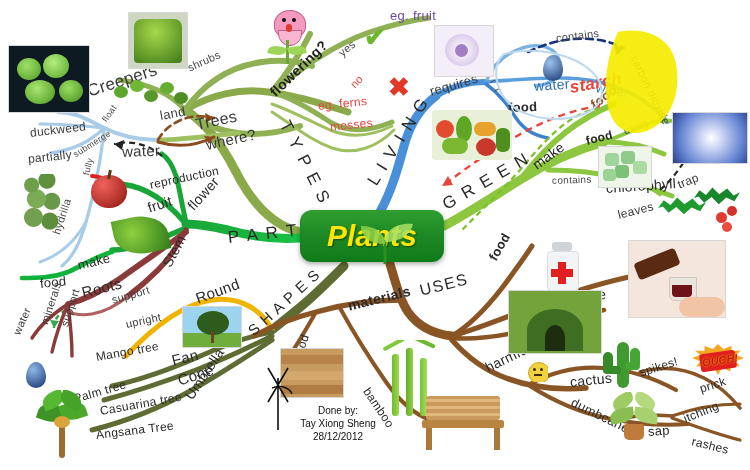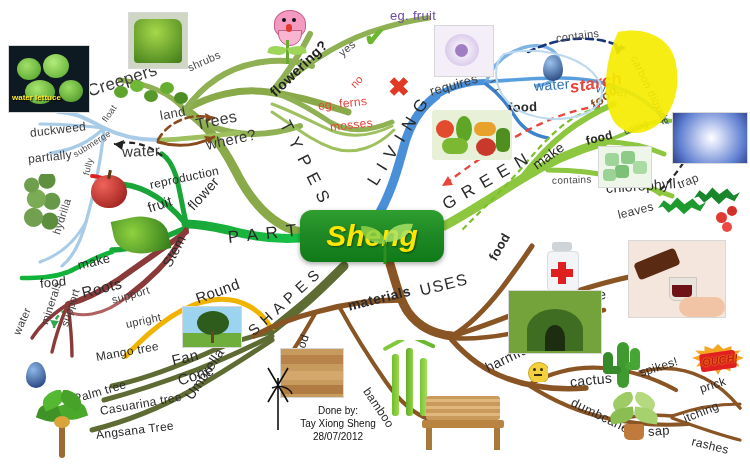--- a/index.html
+++ b/index.html
@@ -120,21 +120,20 @@
     <path d="M672,416 C694,408 716,404 740,404" fill="none" stroke="#8a5524" stroke-width="3.2" stroke-linecap="round"></path>
     <path d="M672,418 C694,426 716,434 740,440" fill="none" stroke="#8a5524" stroke-width="3.2" stroke-linecap="round"></path>
   </svg>
 
   <div class="pic bordered" style="left:8px;top:45px;width:80px;height:66px;background:#0d1a22;">
     <div style="position:absolute;left:8px;top:12px;width:24px;height:22px;border-radius:50%;background:radial-gradient(circle at 40% 35%,#9fe06a,#4f9c24);"></div>
     <div style="position:absolute;left:34px;top:8px;width:26px;height:24px;border-radius:50%;background:radial-gradient(circle at 40% 35%,#b3ec7a,#55a52a);"></div>
     <div style="position:absolute;left:16px;top:34px;width:30px;height:24px;border-radius:50%;background:radial-gradient(circle at 40% 35%,#a8e66f,#4a9520);"></div>
     <div style="position:absolute;left:50px;top:34px;width:24px;height:22px;border-radius:50%;background:radial-gradient(circle at 40% 35%,#9ade62,#458d1e);"></div>
   </div>
-  <div class="cap" style="left:12px;top:93px;">water lettuce</div>
 
   <div class="pic bordered" style="left:128px;top:12px;width:58px;height:55px;background:#cfd6c4;">
     <div style="position:absolute;left:5px;top:6px;width:48px;height:44px;border-radius:8px 8px 4px 4px;background:radial-gradient(circle at 45% 30%,#a6d84a,#3f7a19);"></div>
   </div>
 
   <div class="pic bordered" style="left:434px;top:25px;width:58px;height:50px;background:#f3eef8;">
     <div style="position:absolute;left:10px;top:8px;width:34px;height:32px;border-radius:50%;background:radial-gradient(circle at 50% 50%,#fff,#cdb6e3);"></div>
     <div style="position:absolute;left:20px;top:18px;width:13px;height:13px;border-radius:50%;background:#a07ec4;"></div>
   </div>
 
@@ -295,21 +294,21 @@
   <div class="pic" style="left:540px;top:52px;width:26px;height:34px;">
     <div style="position:absolute;left:3px;top:3px;width:20px;height:26px;border-radius:50% 50% 50% 50%/62% 62% 40% 40%;background:radial-gradient(circle at 35% 30%,#9cc2ec,#15336f);"></div>
   </div>
 
   <svg class="layer" viewBox="0 0 750 470" style="z-index:5;">
     <path d="M618,32 C646,26 672,38 676,64 C681,92 672,114 656,126 C640,138 620,134 612,118 C602,98 604,62 618,32 Z" fill="#f5ec00" opacity="0.92"></path>
     <path d="M168,48 C200,40 238,48 256,66 C272,82 268,100 248,108 C222,118 186,112 172,96 C158,82 156,58 168,48 Z" fill="none" stroke="#bcd9f0" stroke-width="2" transform="translate(336,6)"></path>
   </svg>
 
   <div class="center-node">
-    <span>Sheng</span>
+    <span>Plants</span>
   </div>
   <svg class="leaf-deco" viewBox="0 0 60 42">
     <path d="M30,42 L30,18" stroke="#2f8f1e" stroke-width="3" fill="none"></path>
     <path d="M30,22 C14,22 6,14 6,4 C22,4 30,12 30,22 Z" fill="#8ed24a" opacity=".85"></path>
     <path d="M30,20 C46,20 56,12 58,2 C40,0 30,10 30,20 Z" fill="#a9e066" opacity=".85"></path>
   </svg>
 
   <div class="lbl" style="left:88px;top:82px;font-size:17px;color:#3a3a3a;transform:rotate(-18deg);">Creepers</div>
   <div class="lbl" style="left:188px;top:62px;font-size:11px;color:#4a4a4a;transform:rotate(-24deg);">shrubs</div>
   <div class="lbl" style="left:196px;top:116px;font-size:16px;color:#3a3a3a;transform:rotate(-12deg);">Trees</div>
@@ -394,16 +393,16 @@
   <div class="lbl" style="left:684px;top:412px;font-size:12px;color:#2a2a2a;transform:rotate(-22deg);">itching</div>
   <div class="lbl" style="left:692px;top:434px;font-size:12px;color:#2a2a2a;transform:rotate(14deg);">rashes</div>
 
   <svg class="layer" viewBox="0 0 750 470" style="z-index:29;">
     <path d="M268,368 L288,402 M288,368 L268,402 M278,378 L278,430" stroke="#111" stroke-width="1.6" fill="none"></path>
     <path d="M272,388 C280,384 290,388 292,394" stroke="#111" stroke-width="1.4" fill="none"></path>
   </svg>
   <div class="sig" style="left:278px;top:404px;width:120px;">
     <div>Done by:</div>
     <div>Tay Xiong Sheng</div>
-    <div>28/07/2012</div>
+    <div>28/12/2012</div>
   </div>
 
 </div>
 
 </body></html>

